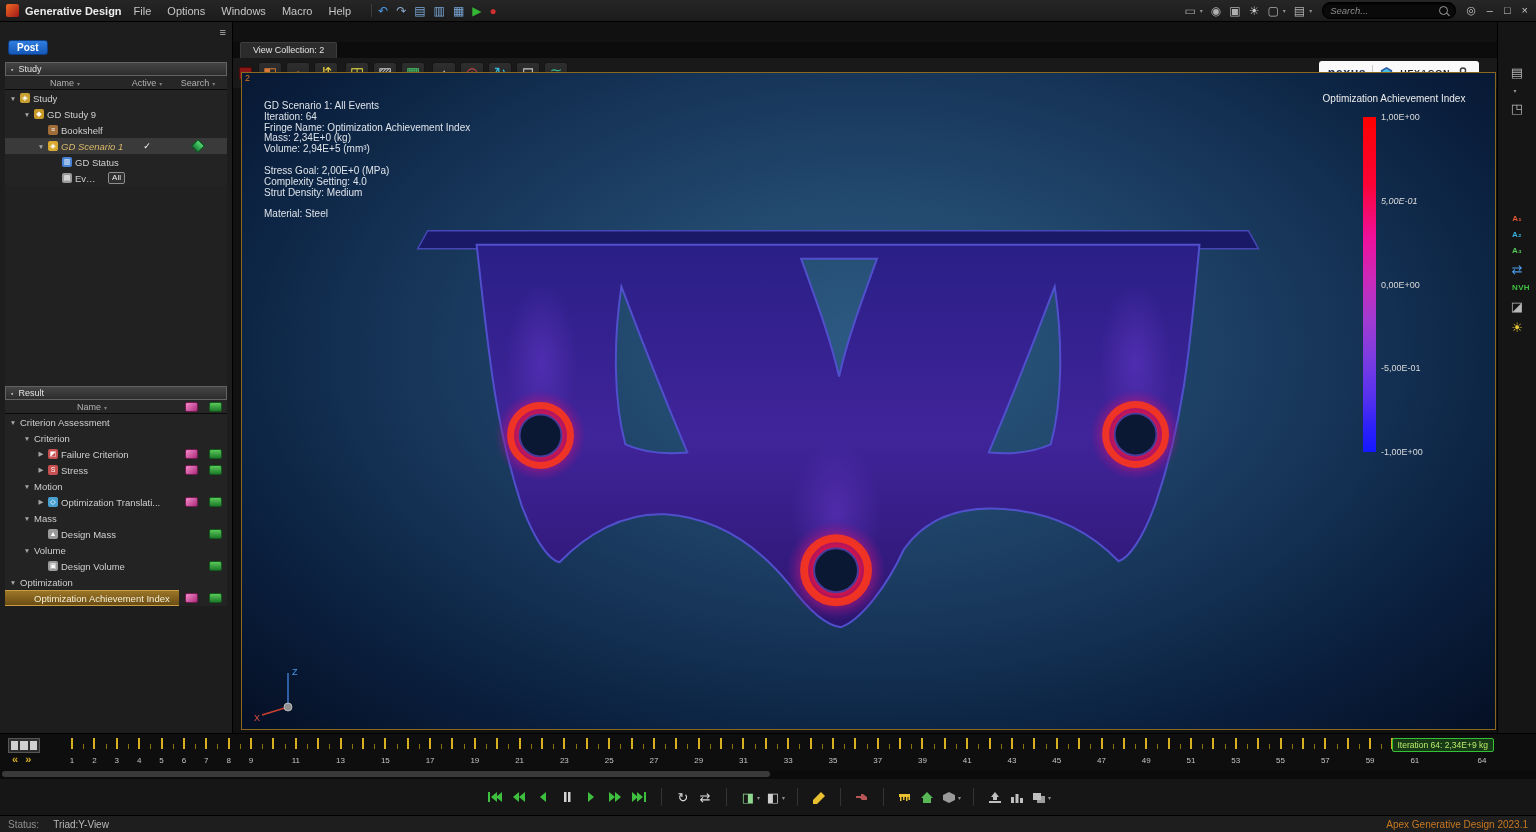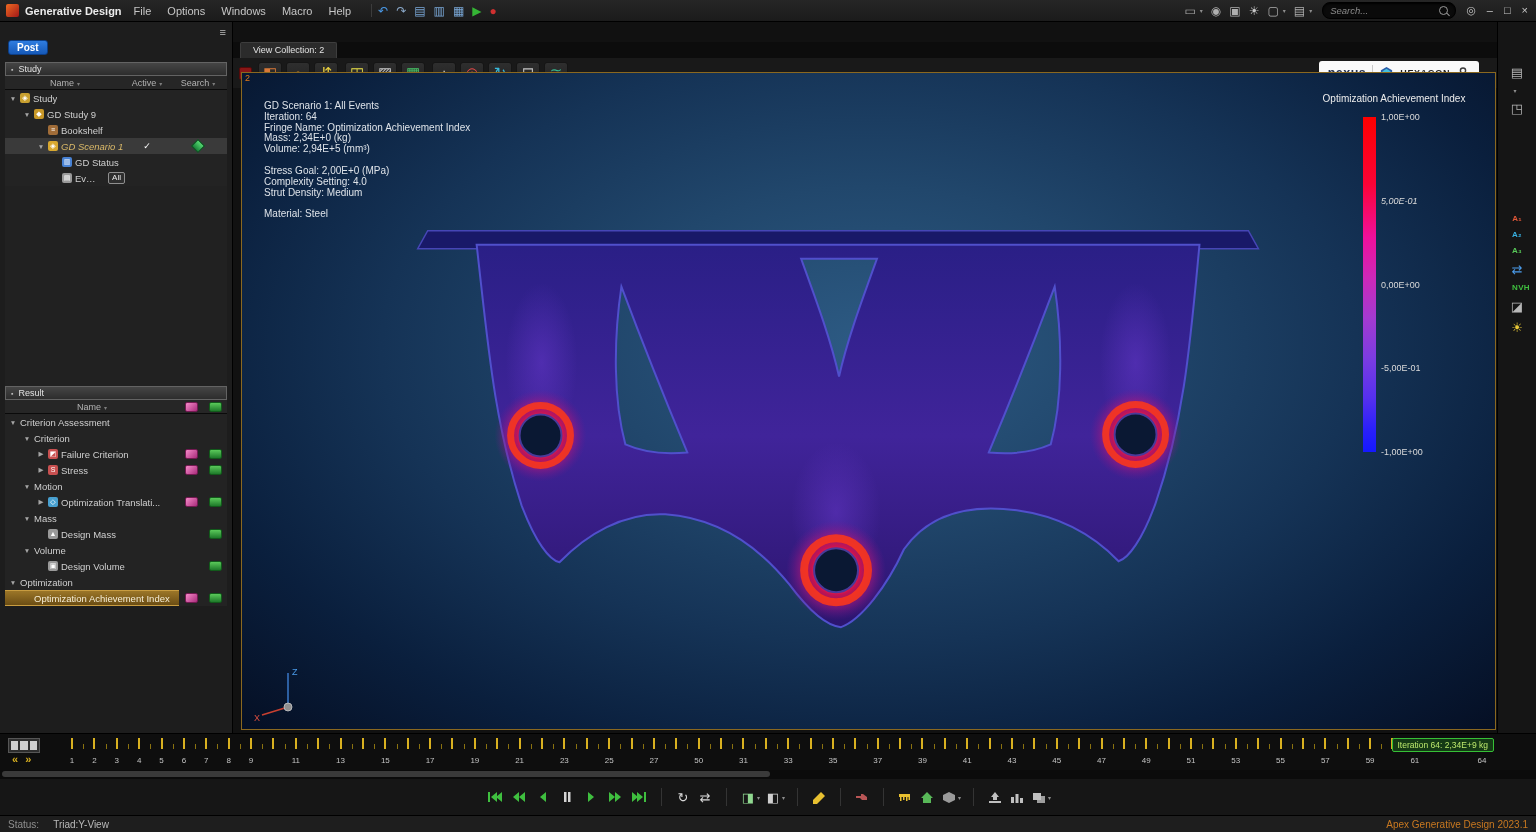--- a/index.html
+++ b/index.html
@@ -672,21 +672,21 @@
       <span class="tl-label" style="left: 12.6984%;">9</span>
       <span class="tl-label" style="left: 15.873%;">11</span>
       <span class="tl-label" style="left: 19.0476%;">13</span>
       <span class="tl-label" style="left: 22.2222%;">15</span>
       <span class="tl-label" style="left: 25.3968%;">17</span>
       <span class="tl-label" style="left: 28.5714%;">19</span>
       <span class="tl-label" style="left: 31.746%;">21</span>
       <span class="tl-label" style="left: 34.9206%;">23</span>
       <span class="tl-label" style="left: 38.0952%;">25</span>
       <span class="tl-label" style="left: 41.2698%;">27</span>
-      <span class="tl-label" style="left: 44.4444%;">50</span>
+      <span class="tl-label" style="left: 44.4444%;">29</span>
       <span class="tl-label" style="left: 47.619%;">31</span>
       <span class="tl-label" style="left: 50.7937%;">33</span>
       <span class="tl-label" style="left: 53.9683%;">35</span>
       <span class="tl-label" style="left: 57.1429%;">37</span>
       <span class="tl-label" style="left: 60.3175%;">39</span>
       <span class="tl-label" style="left: 63.4921%;">41</span>
       <span class="tl-label" style="left: 66.6667%;">43</span>
       <span class="tl-label" style="left: 69.8413%;">45</span>
       <span class="tl-label" style="left: 73.0159%;">47</span>
       <span class="tl-label" style="left: 76.1905%;">49</span>

